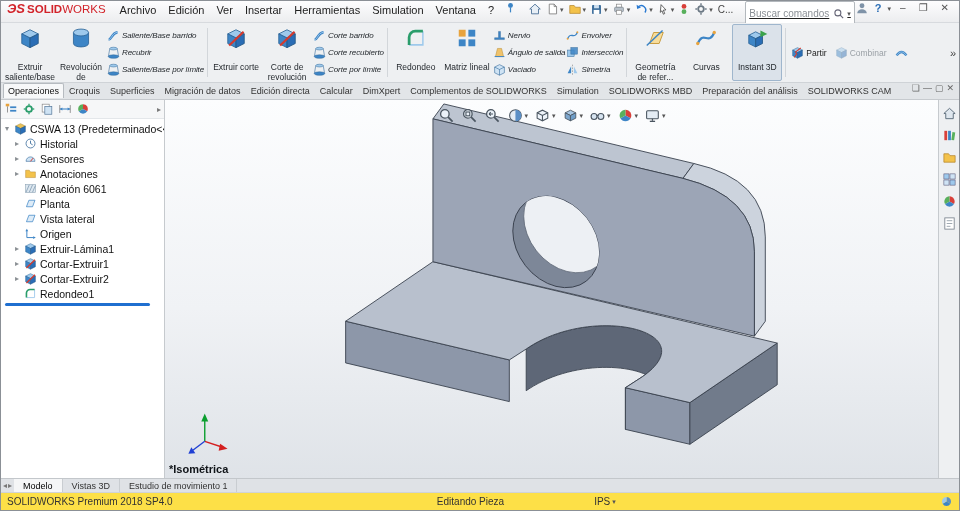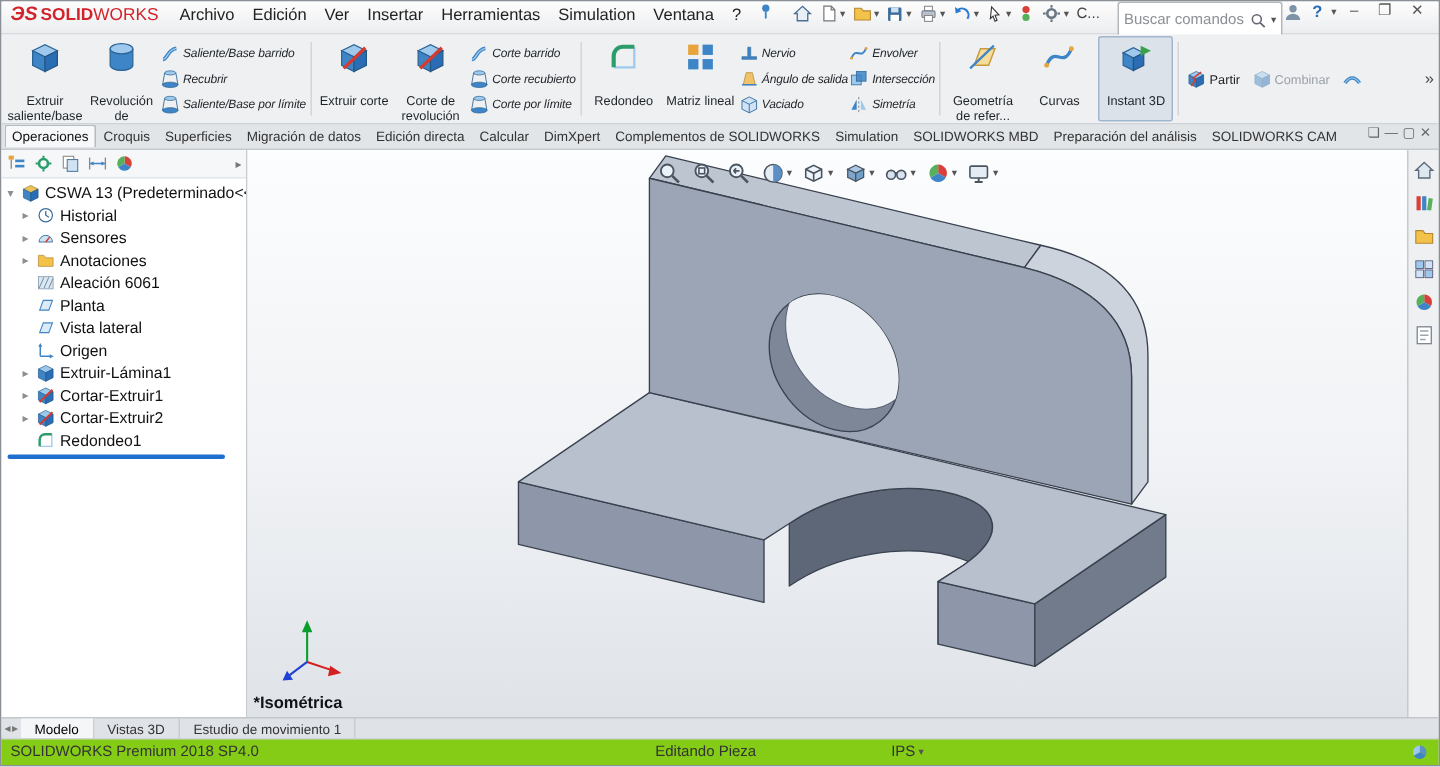--- a/index.html
+++ b/index.html
@@ -13,21 +13,21 @@
   .logo .mark { color:#d2232a; font-weight:bold; font-style:italic; font-size:13px; margin-right:2px; }
   .logo .solid { color:#d2232a; font-weight:bold; font-size:11.5px; }
   .logo .works { color:#d2232a; font-size:11.5px; }
   .menus { display:flex; }
   .menus .menu { padding:3px 6px; font-size:11px; color:#222; white-space:nowrap; }
   .pinbtn { margin:0 4px; display:flex; align-items:center; }
   .qat { display:flex; align-items:center; gap:2px; margin-left:6px; }
   .qbtn { display:flex; align-items:center; padding:1px; gap:1px; }
   .dcaret { font-size:7px; color:#555; line-height:1; }
   .qat-custom { font-size:10px; color:#444; padding:0 2px; white-space:nowrap; }
-  .search { margin-left:10px; width:148px; height:25px; border:1px solid #b3b8bd; background:#fff; border-radius:2px; display:flex; align-items:center; padding:0 3px; gap:2px; }
+  .search { margin-left:10px; width:148px; height:25px; border:1px solid #b3b8bd; background:#fff; border-radius:2px; display:flex; align-items:center; padding:0 3px; gap:2px;text-decoration:underline; }
   .search .ph { color:#8b9096; font-size:10px; flex:1; white-space:nowrap; overflow:hidden; }
   .tbright { margin-left:auto; display:flex; align-items:center; gap:5px; padding-right:2px; }
   .helpbtn { font-size:11px; color:#2a6db5; font-weight:bold; padding:0 1px; }
   .winbtn { font-size:10px; color:#555; padding:0 4px; line-height:14px; }
 
   
   .ribbon { height:60px; flex:none; background:#eef0f2; border-bottom:1px solid #cfd3d7; display:flex; align-items:stretch; padding:1px 14px 1px 2px; overflow:hidden; position:relative; white-space:nowrap; }
   .rgroup { display:flex; align-items:stretch; padding:0 2px; gap:1px; }
   .rsep { width:1px; background:#d2d6da; margin:4px 1px; flex:none; }
   .rtall { width:50px; flex:none; display:flex; flex-direction:column; align-items:center; padding-top:2px; gap:14px; border:1px solid transparent; border-radius:2px; }
@@ -68,21 +68,21 @@
   .hbtn { display:flex; align-items:center; gap:1px; padding:1px; border-radius:2px; }
   .viewlabel { position:absolute; left:4px; bottom:3px; font-size:11px; font-weight:bold; color:#101418; }
 
   .taskpane { width:21px; flex:none; background:#eef0f2; border-left:1px solid #c6cace; display:flex; flex-direction:column; align-items:center; padding-top:6px; gap:7px; }
 
   
   .doctabs { height:14px; flex:none; background:#dfe2e6; border-top:1px solid #c3c7cb; display:flex; align-items:stretch; font-size:9px; color:#333; }
   .tabscroll { display:flex; align-items:center; padding:0 2px; color:#777; font-size:8px; gap:1px; }
   .dtab { padding:0 9px; display:flex; align-items:center; border-right:1px solid #c9cdd1; white-space:nowrap; }
   .dtab.active { background:#f5f6f7; color:#000; }
-  .statusbar { height:18px; flex:none; background:#84cc16; border-top:1px solid #d0d3d6; display:flex; align-items:center; padding:0 6px; font-size:10px; color:#333; }
+  .statusbar { height:18px; flex:none; background:#fde047; border-top:1px solid #d0d3d6; display:flex; align-items:center; padding:0 6px; font-size:10px; color:#333; }
   .statusbar .mode { margin-left:auto; }
   .statusbar .units { margin:0 60px 0 90px; display:flex; align-items:center; gap:2px; }
   .statusbar .sicon { margin-left:auto; display:flex; align-items:center; }
 </style>
 </head>
 <body>
 
 <svg width="0" height="0" style="position:absolute">
   <defs>
     <symbol id="sym-box" viewBox="0 0 16 16">

